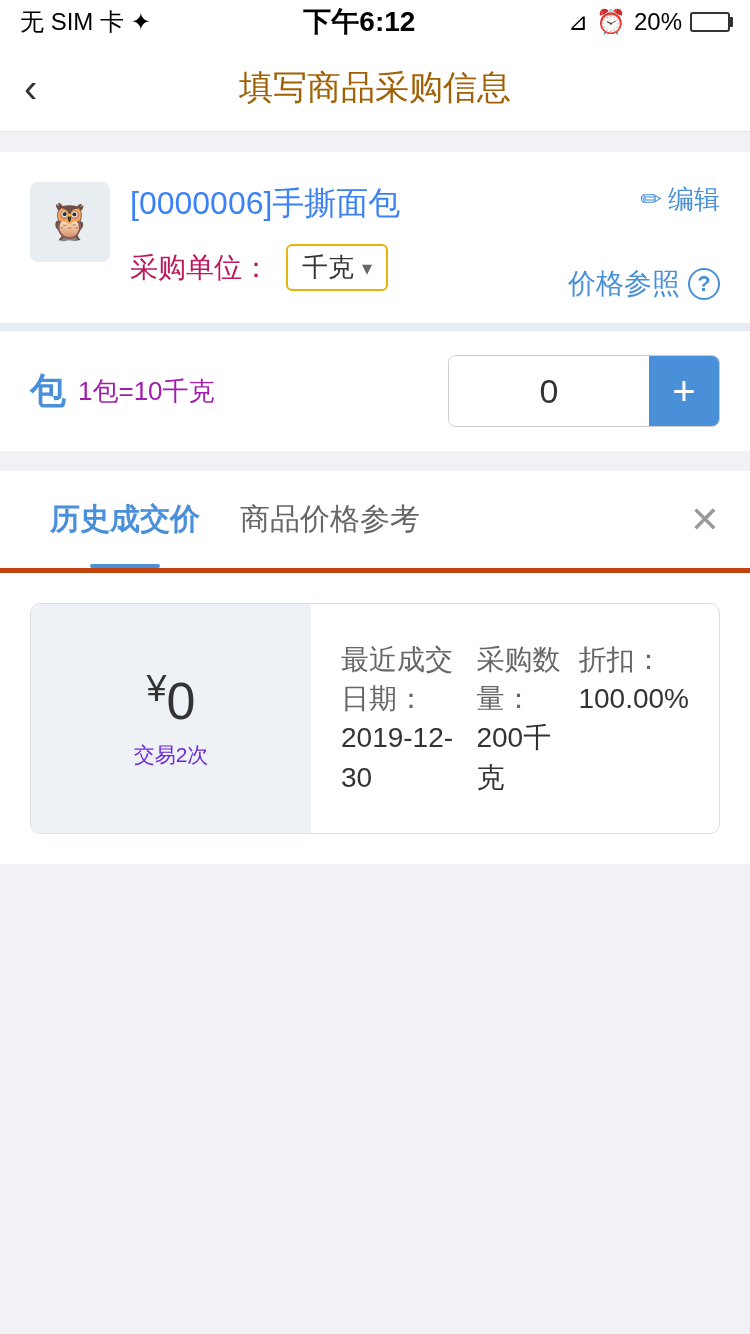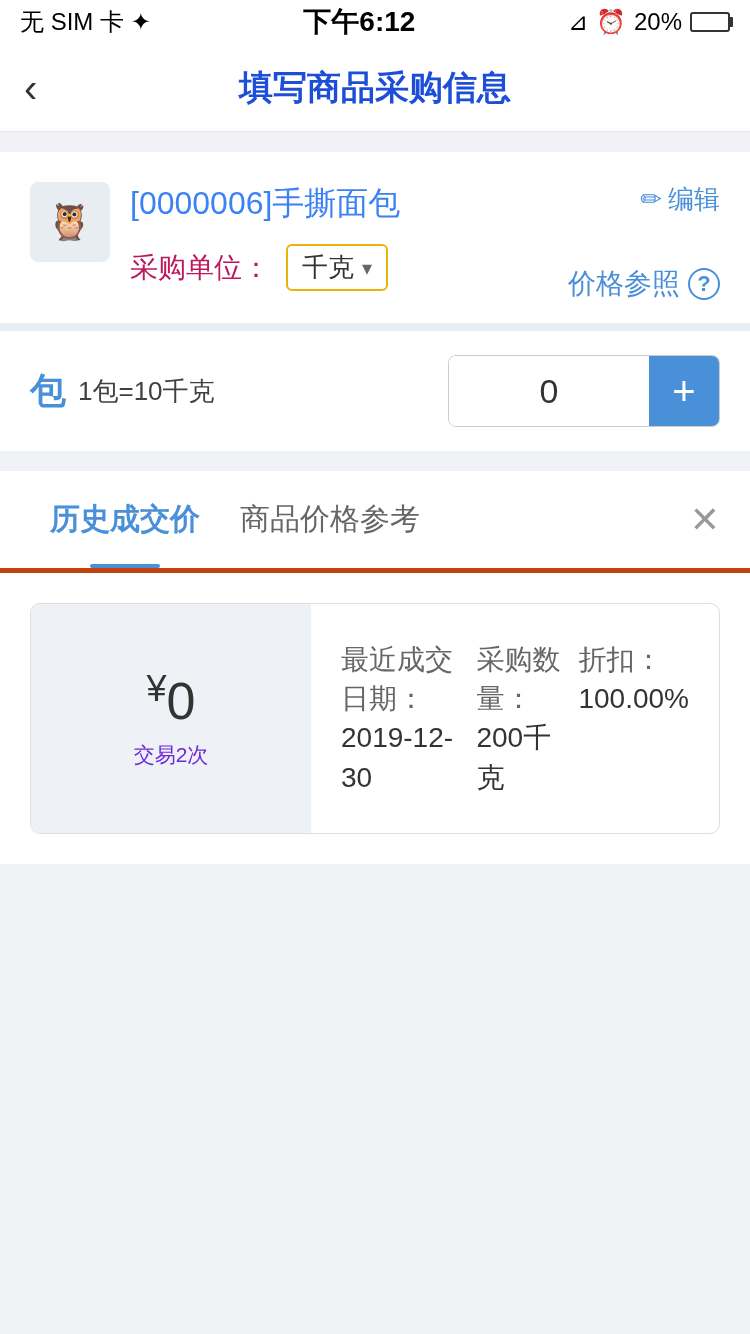--- a/index.html
+++ b/index.html
@@ -87,22 +87,22 @@
     .header-back {
       position: absolute;
       left: 24px;
       font-size: 40px;
       color: #333;
       cursor: pointer;
       line-height: 1;
     }
     .header-title {
       font-size: 34px;
-      font-weight: 700;
-      color: #1d4ed8;
+      font-weight: 400;
+      color: #a16207;
     }
 
     
     .content-card {
       background: #fff;
       margin-top: 20px;
       padding: 30px 30px 20px 30px;
     }
     .product-row {
       display: flex;
@@ -219,21 +219,21 @@
       align-items: center;
       gap: 12px;
     }
     .qty-unit-box {
       font-size: 36px;
       font-weight: 700;
       color: #4a90d9;
     }
     .qty-unit-sub {
       font-size: 26px;
-      color: #404040;
+      color: #a21caf;
     }
     .qty-input-area {
       display: flex;
       align-items: center;
       gap: 0;
       border: 1px solid #ccc;
       border-radius: 8px;
       overflow: hidden;
     }
     .qty-input {

